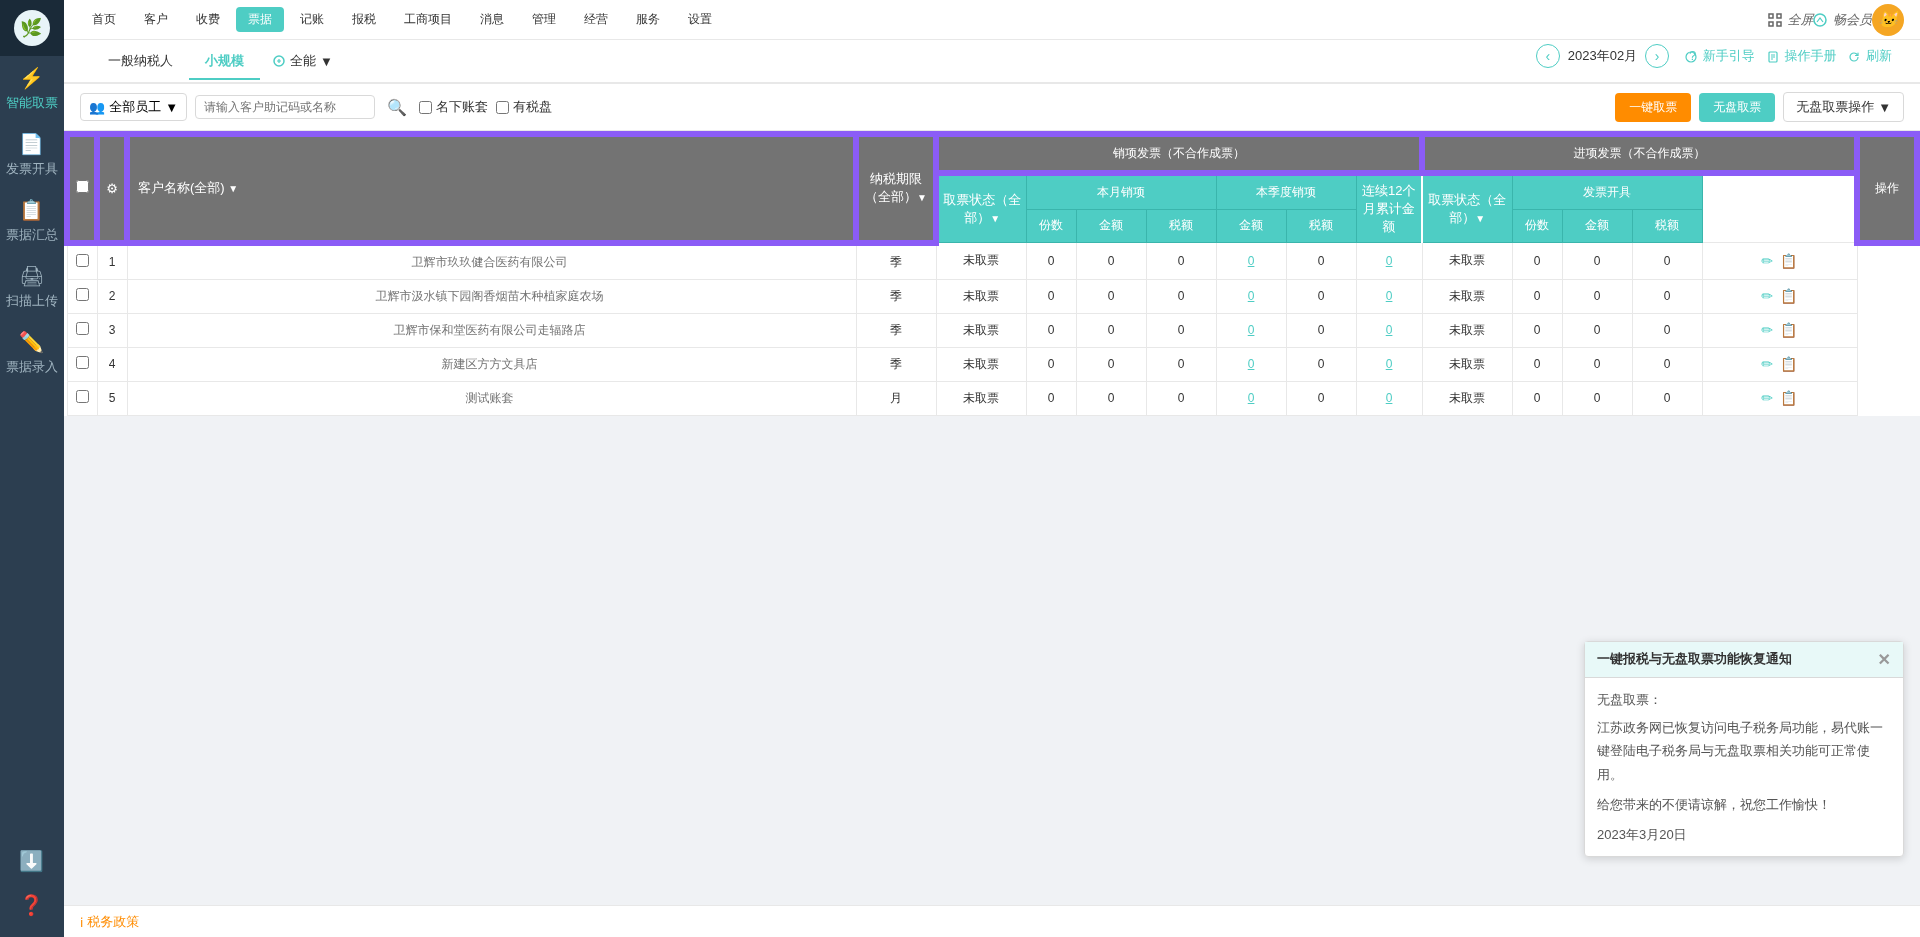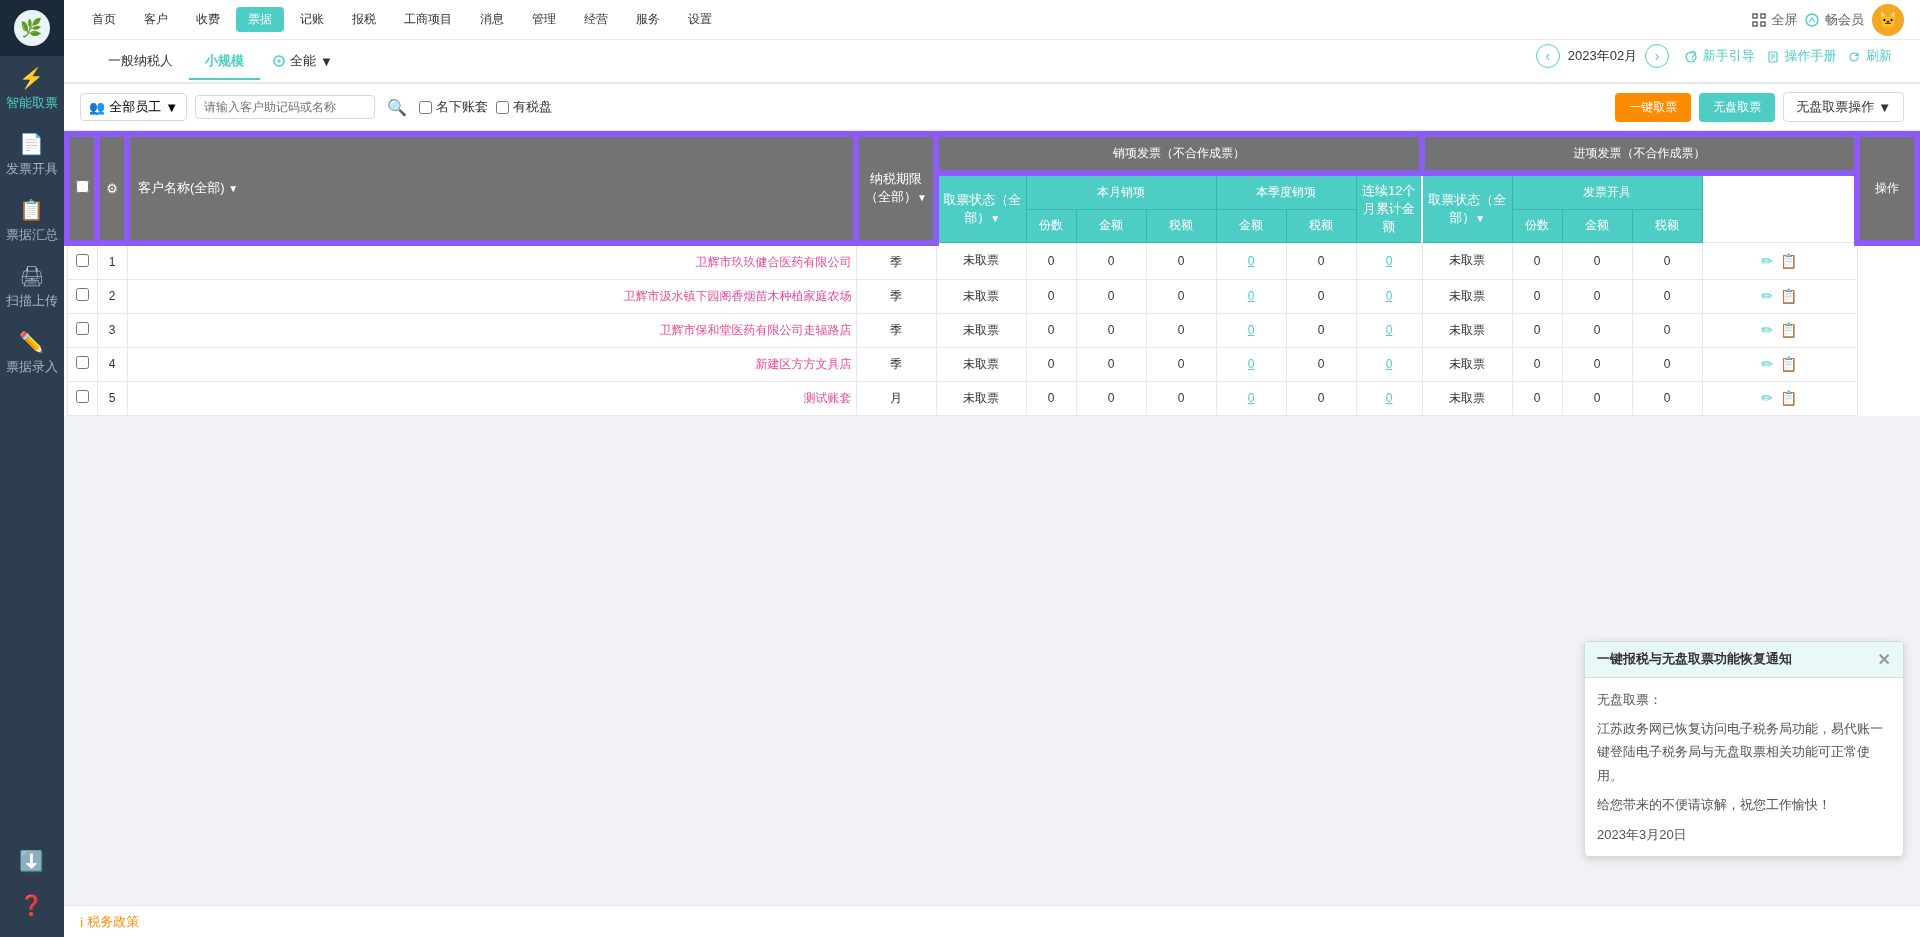--- a/index.html
+++ b/index.html
@@ -86,23 +86,24 @@
     }
     .nav-item.active {
       background: #4ecdc4;
       color: #fff;
       border-radius: 4px;
     }
     .top-nav-right {
       margin-left: auto;
       display: flex;
       align-items: center;
-      gap: 8px;
+      gap: 0;
       font-size: 12px;
       color: #666;
+      font-style: italic;
     }
     .top-nav-right span { cursor: pointer; white-space: nowrap; }
     .avatar {
       width: 32px;
       height: 32px;
       border-radius: 50%;
       background: #f5a623;
       display: flex;
       align-items: center;
       justify-content: center;
@@ -312,21 +313,21 @@
     }
     tbody tr { background: #fff; }
     td {
       padding: 8px 4px;
       text-align: center;
       border: 1px solid #e8e8e8;
       font-size: 12px;
       color: #333;
     }
     td.link { color: #4ecdc4; text-decoration: underline; cursor: pointer; }
-    td.name { text-align: right; padding-left: 0; color: #ec4899; }
+    td.name { text-align: center; padding-left: 0; color: #737373; }
     .icon-btn {
       cursor: pointer;
       color: #4ecdc4;
       font-size: 14px;
       margin: 0 2px;
     }
 
     
     .notification-panel {
       position: fixed;
@@ -687,17 +688,17 @@
 
 </div>
 
 <div class="notification-panel">
   <div class="notification-header">
     <span>一键报税与无盘取票功能恢复通知</span>
     <span class="notification-close">✕</span>
   </div>
   <div class="notification-body">
     <div>无盘取票：</div>
-    <div style="margin-top:6px;">江苏政务网已恢复访问电子税务局功能，易代账一键登陆电子税务局与无盘取票相关功能可正常使用。</div>
+    <div style="margin-top:6px;font-family:Liberation Mono, monospace;">江苏政务网已恢复访问电子税务局功能，易代账一键登陆电子税务局与无盘取票相关功能可正常使用。</div>
     <div style="margin-top:6px;">给您带来的不便请谅解，祝您工作愉快！</div>
     <div style="margin-top:6px;">2023年3月20日</div>
   </div>
 </div>
 
 </body></html>

